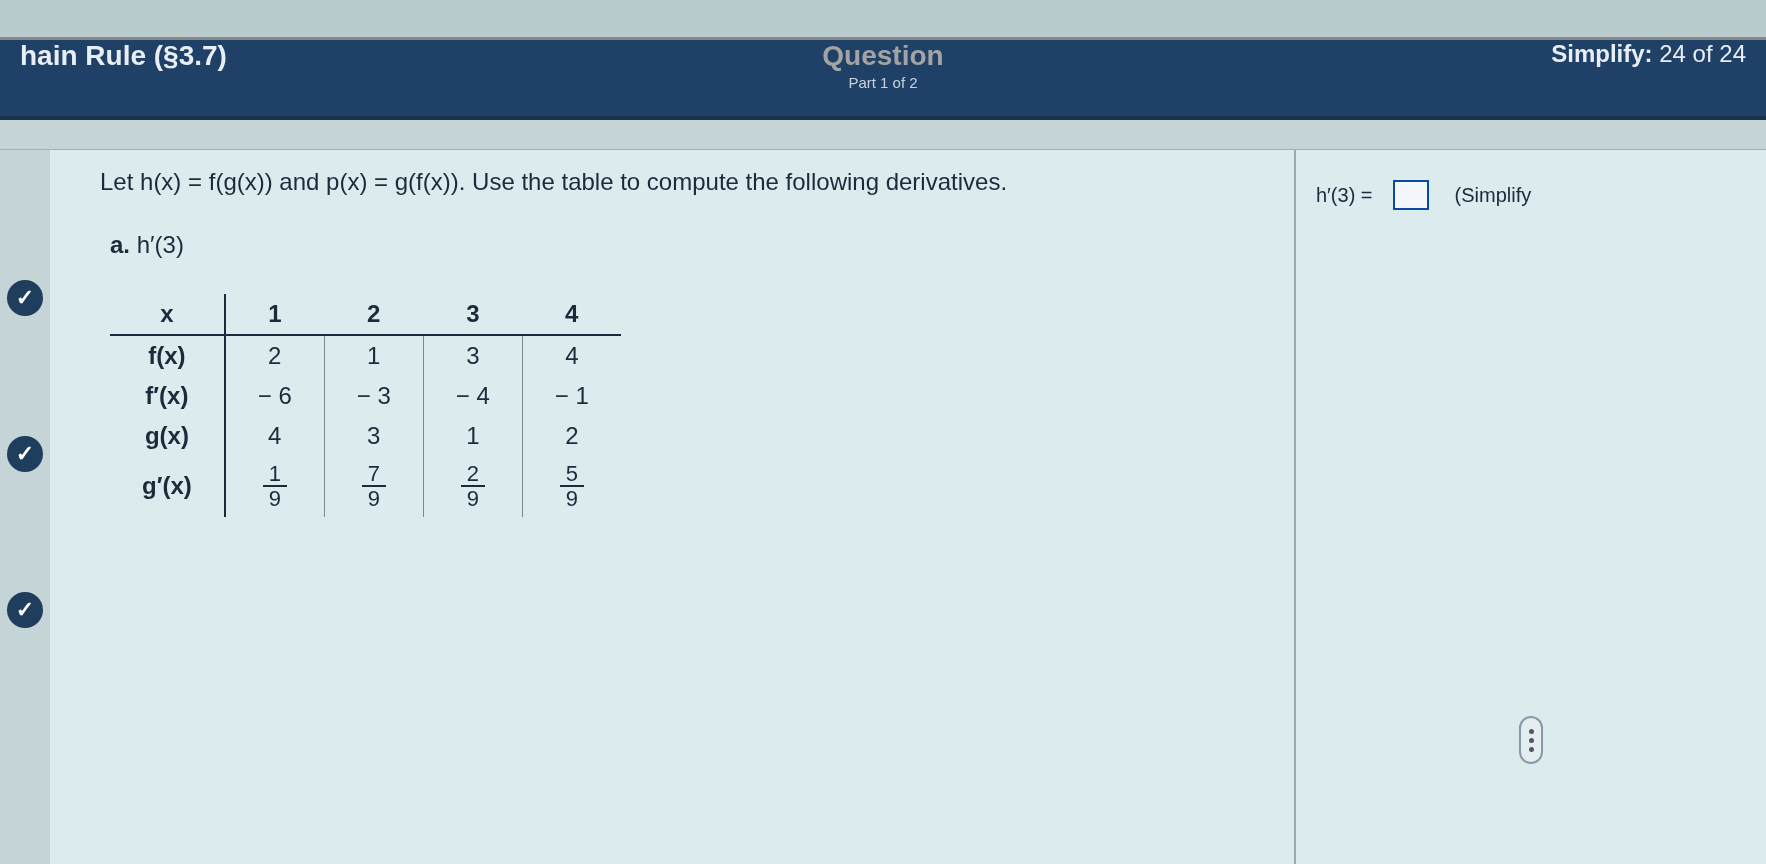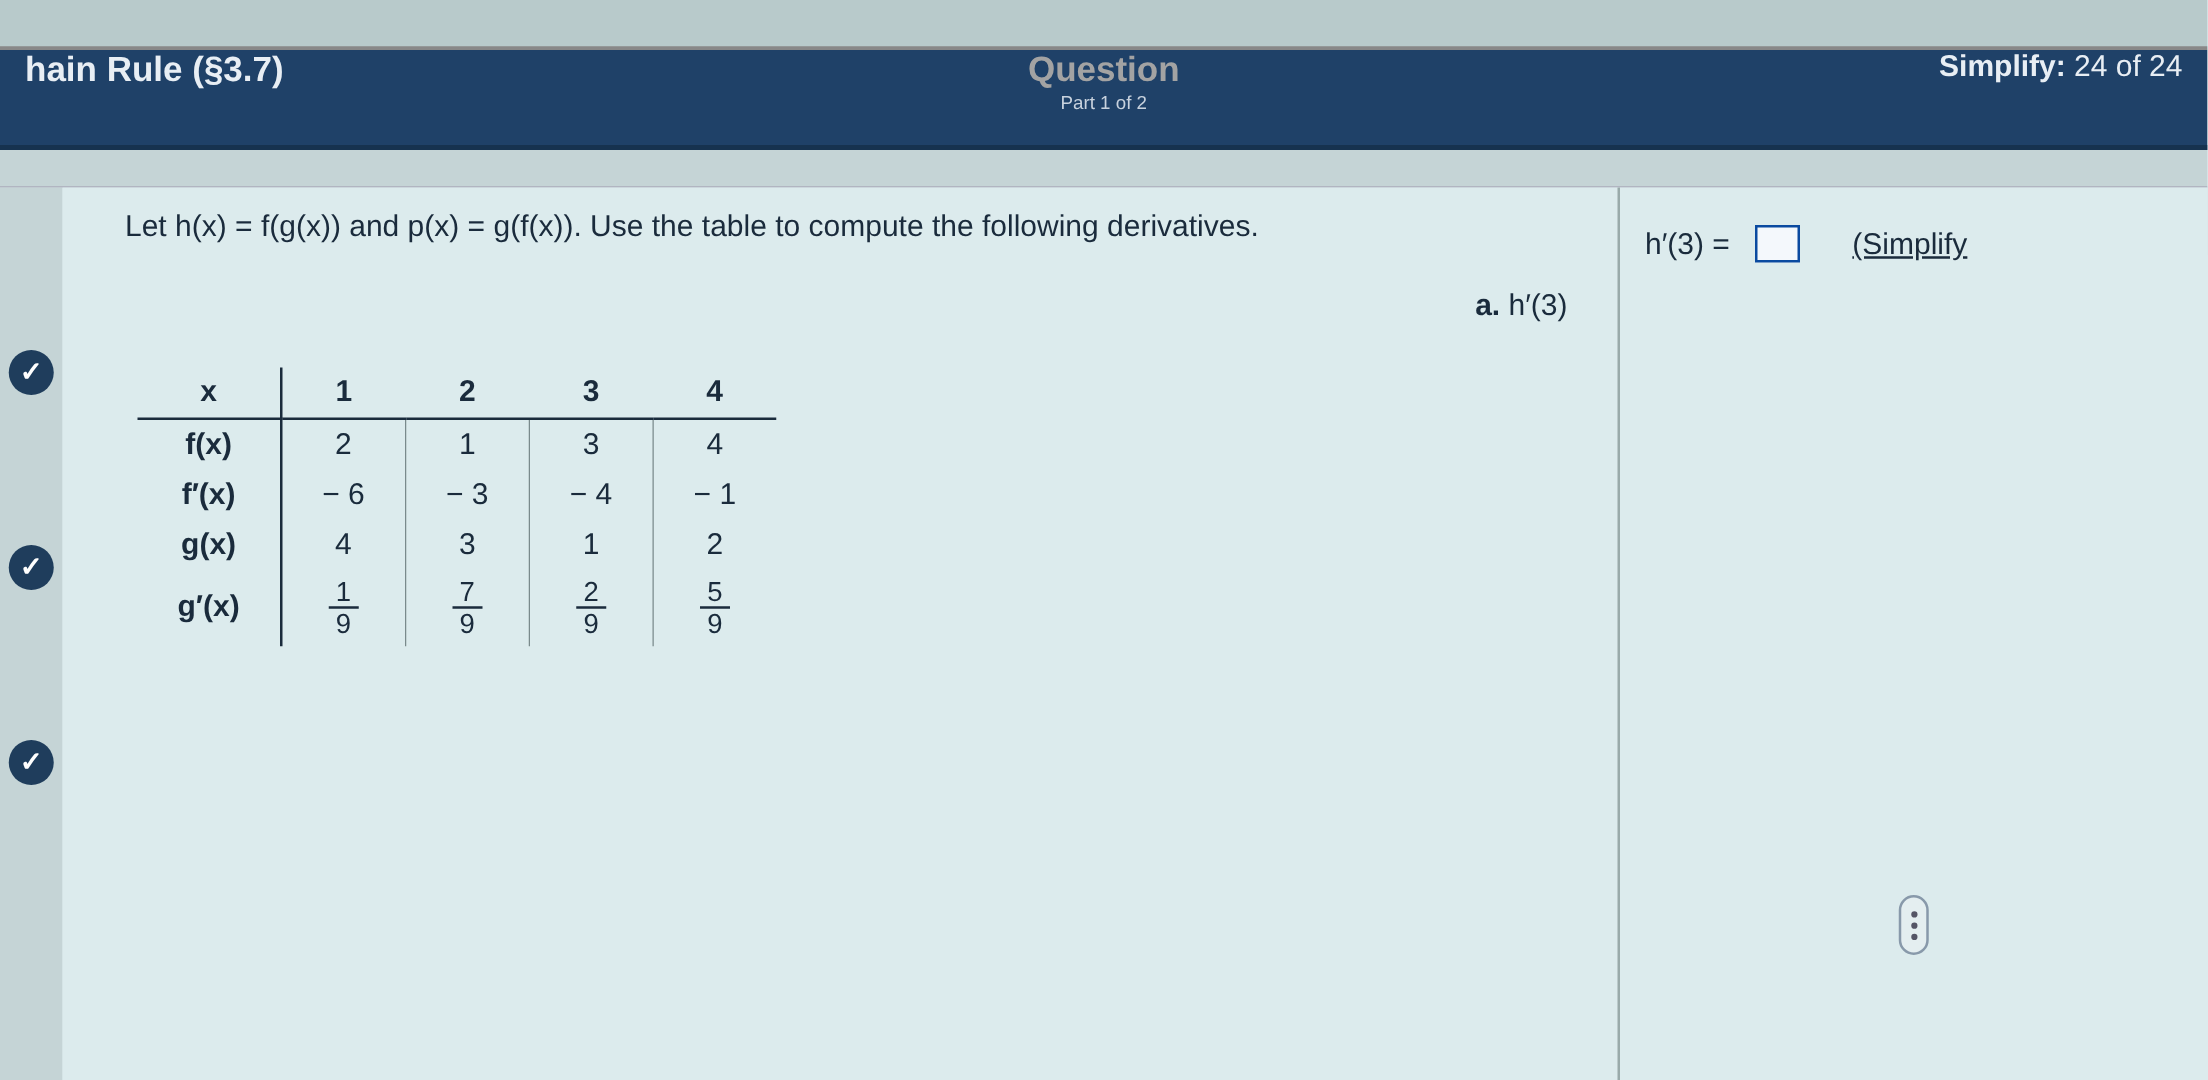--- a/index.html
+++ b/index.html
@@ -71,21 +71,21 @@
       padding: 18px 40px 30px 50px;
       border-right: 2px solid #9aa;
       position: relative;
     }
     .prompt {
       font-size: 24px;
       color: #1a2b3c;
       margin-bottom: 30px;
     }
     .parts { margin-left: 10px; margin-bottom: 30px; }
-    .part { font-size: 24px; color: #1a2b3c; line-height: 1.6; text-align: right; }
+    .part { font-size: 24px; color: #1a2b3c; line-height: 1.6; }
     .part .lbl { font-weight: bold; }
     .data-table {
       border-collapse: collapse;
       font-size: 24px;
       color: #1a2b3c;
       margin-left: 10px;
     }
     .data-table td, .data-table th {
       padding: 6px 32px;
       text-align: center;
@@ -103,30 +103,30 @@
     }
     .frac .num { border-bottom: 2px solid #1a2b3c; padding: 0 6px; }
     .frac .den { padding: 0 6px; }
     .answer-panel {
       width: 470px;
       background: #dcebed;
       padding: 30px 20px;
       position: relative;
     }
     .answer-line {
-      font-size: 24px; color: #1a2b3c;
-      display: flex; align-items: flex-end; gap: 20px;
+      font-size: 20px; color: #1a2b3c;
+      display: flex; align-items: center; gap: 20px;
     }
     .answer-box {
       width: 36px; height: 30px;
       border: 2px solid #0a4aa0;
       background: #f4f8fc;
       display: inline-block;
     }
-    .simplify { margin-left: 22px; text-decoration: underline; }
+    .simplify { margin-left: 6px; }
     .more-dots {
       position: absolute;
       bottom: 100px;
       left: 50%;
       transform: translateX(-50%);
       width: 24px; height: 48px;
       border: 2px solid #8899aa;
       border-radius: 14px;
       display: flex; flex-direction: column;
       align-items: center; justify-content: center;

